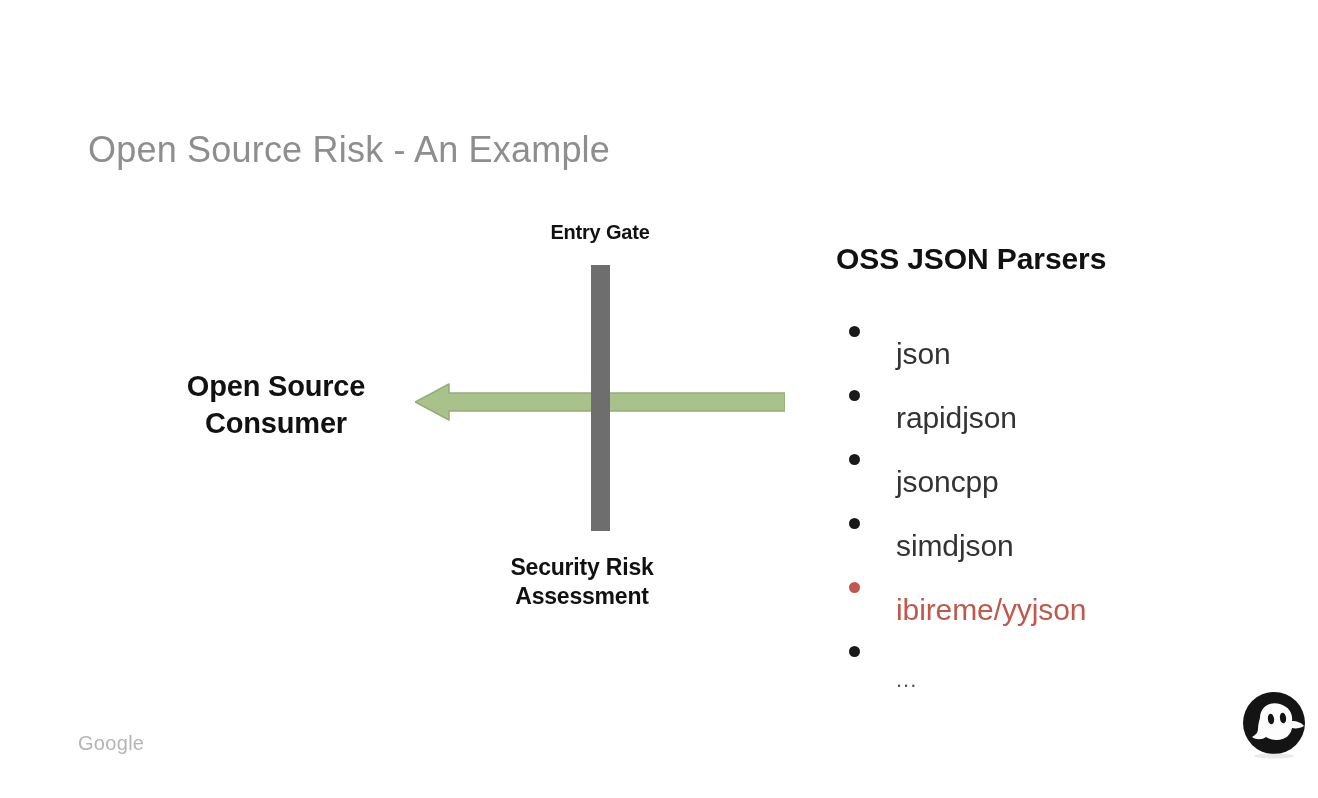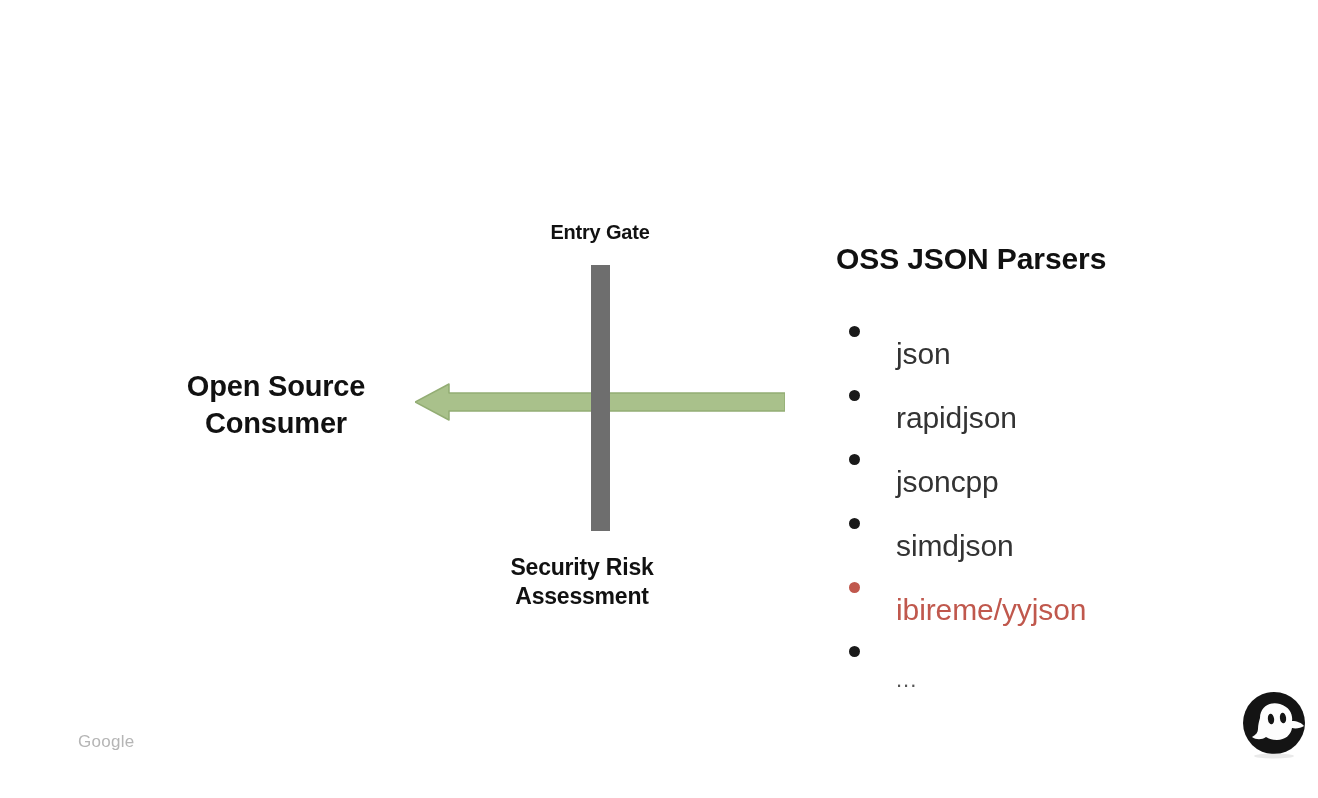--- a/index.html
+++ b/index.html
@@ -135,38 +135,39 @@
     letter-spacing: 1px;
     position: relative;
     top: 6px;
   }
 
   
   #google-watermark {
     position: absolute;
     left: 78px;
     top: 732px;
-    font-size: 17px;
+    font-size: 20px;
     font-weight: 400;
     color: #b5b5b5;
     letter-spacing: 0.3px;
   }
   #mascot-logo {
     position: absolute;
     left: 1238px;
     top: 688px;
     width: 72px;
     height: 72px;
   }
 </style>
 </head>
 <body>
 
 <div id="slide">
 
+  <div id="slide-title">Open Source Risk - An Example</div>
 
   <div id="flow-arrow">
     <svg width="370" height="48" viewBox="0 0 370 48" xmlns="http://www.w3.org/2000/svg">
       <polygon points="0,24 34,6 34,15 370,15 370,33 34,33 34,42" fill="#a9c18b" stroke="#93ad74" stroke-width="1.5" stroke-linejoin="round"></polygon>
     </svg>
   </div>
 
   <div id="gate-bar"></div>
 
   <div id="entry-gate-label" class="diagram-label">Entry Gate</div>

